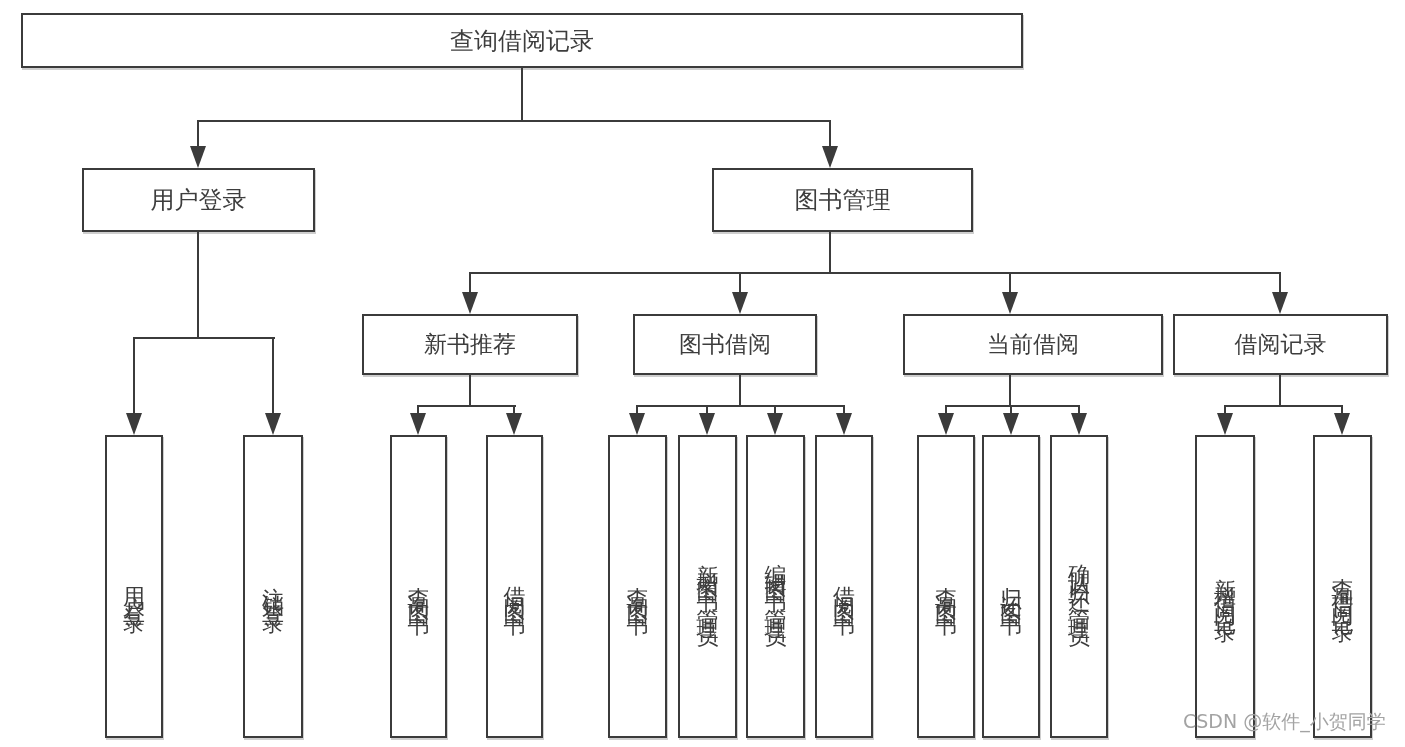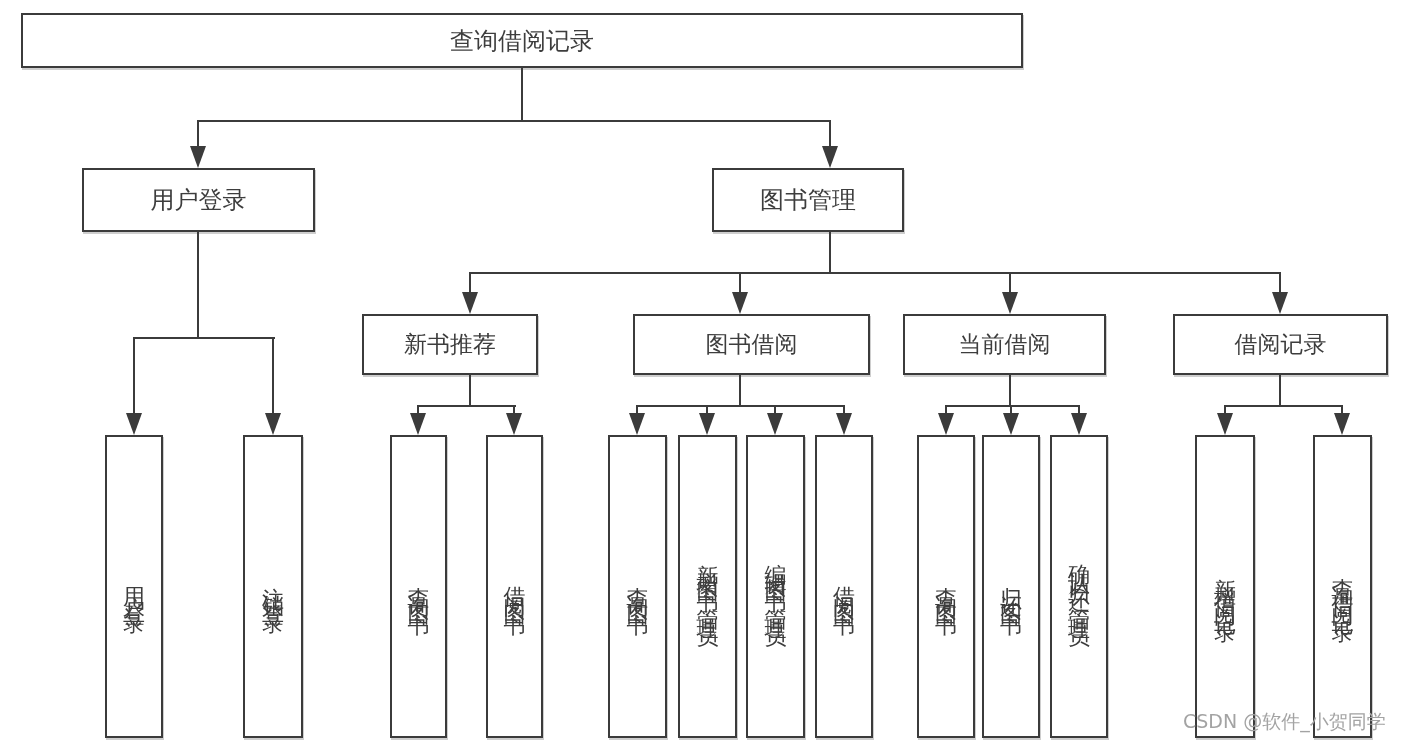--- a/index.html
+++ b/index.html
@@ -51,33 +51,33 @@
 <body>
 
 <div class="box" style="left:21px;top:13px;width:1002px;height:55px">
   <span>查询借阅记录</span>
 </div>
 
 <div class="box hnode" style="left:82px;width:233px">
   <span>用户登录</span>
 </div>
 
-<div class="box hnode" style="left:712px;width:192px">
+<div class="box hnode" style="left:712px;width:261px">
   <span>图书管理</span>
 </div>
 
-<div class="box l3node" style="left:362px;width:176px">
+<div class="box l3node" style="left:362px;width:216px">
   <span>新书推荐</span>
 </div>
 
-<div class="box l3node" style="left:633px;width:237px">
+<div class="box l3node" style="left:633px;width:184px">
   <span>图书借阅</span>
 </div>
 
-<div class="box l3node" style="left:903px;width:203px">
+<div class="box l3node" style="left:903px;width:260px">
   <span>当前借阅</span>
 </div>
 
 <div class="box l3node" style="left:1173px;width:215px">
   <span>借阅记录</span>
 </div>
 
 <div class="box vbox" style="left:105px;width:58px">
   <span>用户登录</span>
 </div>

